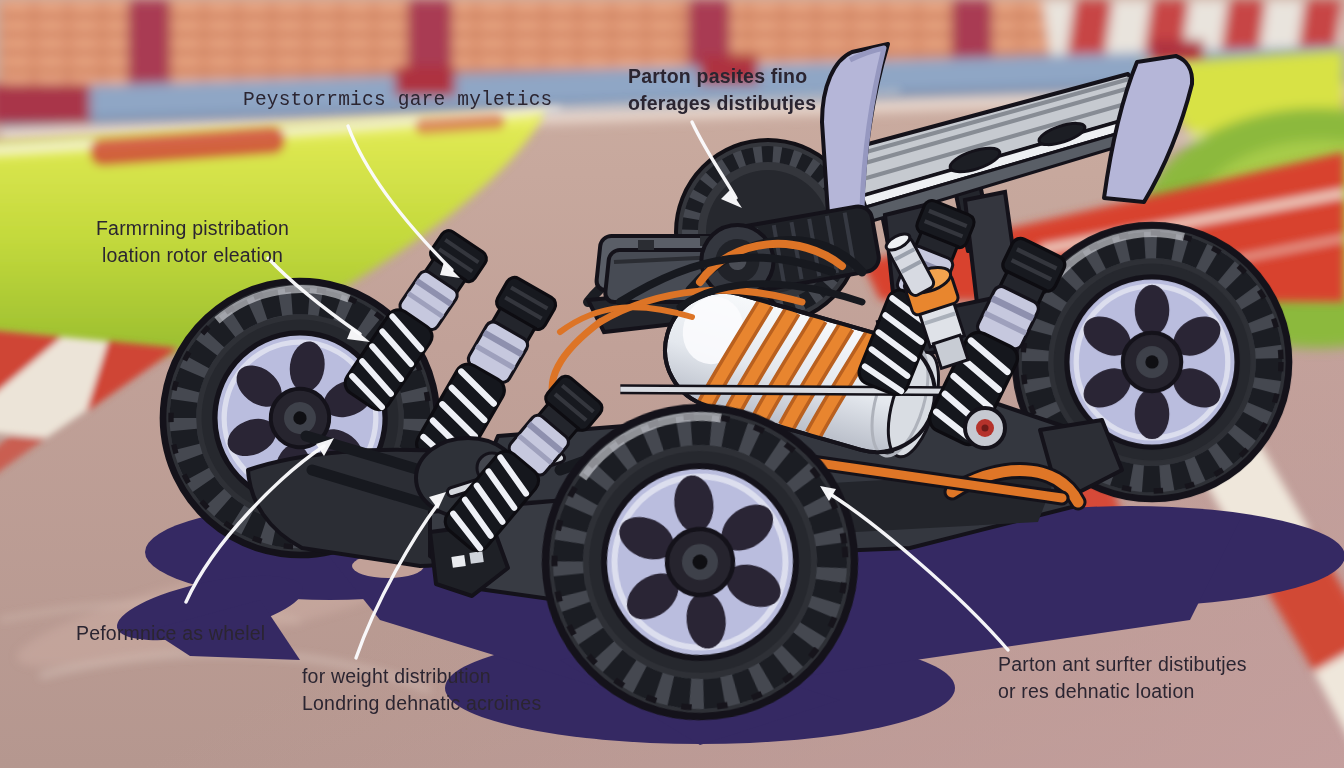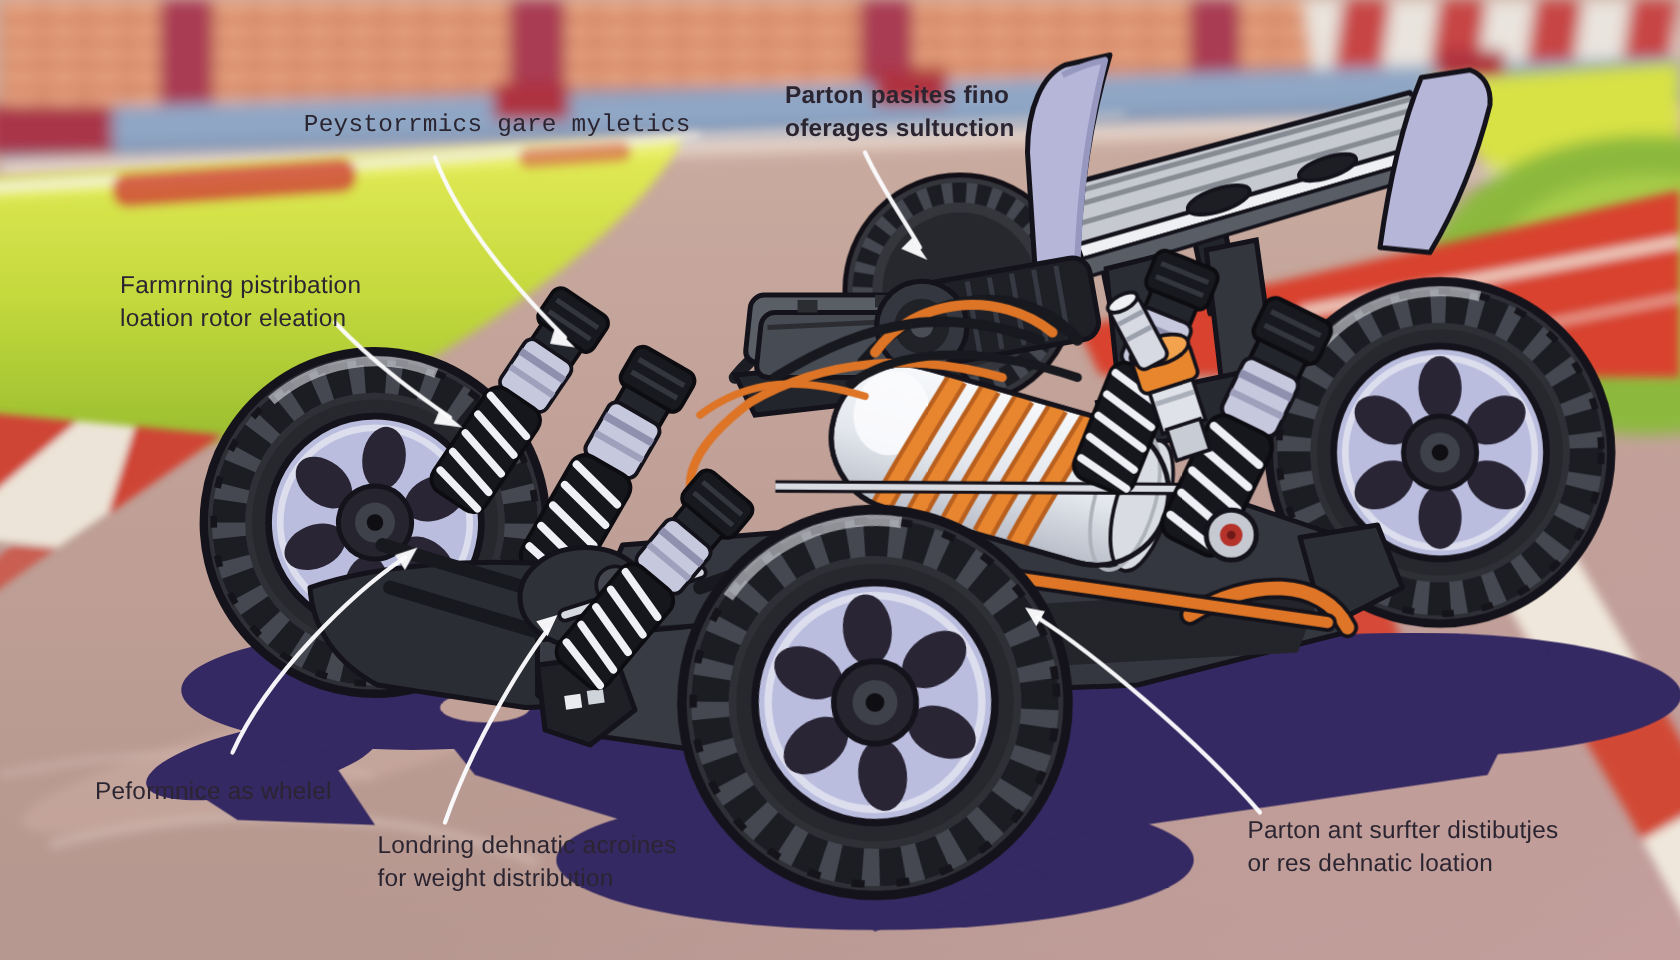--- a/index.html
+++ b/index.html
@@ -350,30 +350,30 @@
     <path class="callout" d="M 1008,650 C 958,592 874,522 830,494"></path>
     <polygon class="callout-tip" points="820,486 836,489 829,501"></polygon>
   </g>
 </svg>
 
   <div class="label" style="left:243px;top:87px;font-family:Liberation Mono, monospace;">
     <div>Peystorrmics gare myletics</div>
   </div>
   <div class="label" style="left:628px;top:63px;font-weight:bold;">
     <div>Parton pasites fino</div>
-    <div>oferages sultuction</div>
-  </div>
-  <div class="label" style="left:96px;top:215px;">
+    <div>oferages distibutjes</div>
+  </div>
+  <div class="label" style="left:96px;top:215px;text-align:center;">
     <div>Farmrning pistribation</div>
     <div>loation rotor eleation</div>
   </div>
   <div class="label" style="left:76px;top:620px;">
     <div>Peformnice as whelel</div>
   </div>
   <div class="label" style="left:302px;top:663px;">
+    <div>for weight distribution</div>
     <div>Londring dehnatic acroines</div>
-    <div>for weight distribution</div>
   </div>
   <div class="label" style="left:998px;top:651px;">
     <div>Parton ant surfter distibutjes</div>
     <div>or res dehnatic loation</div>
   </div>
 </div>
 
 </body></html>

